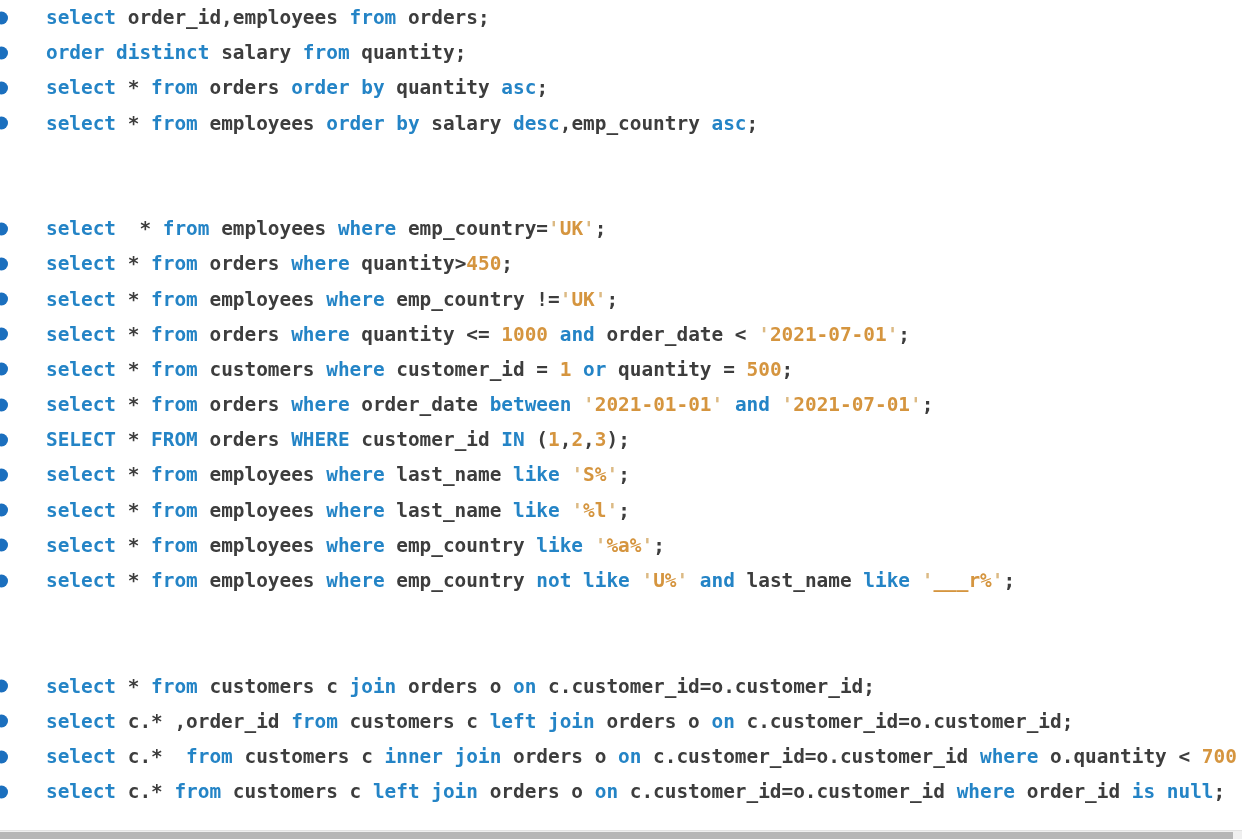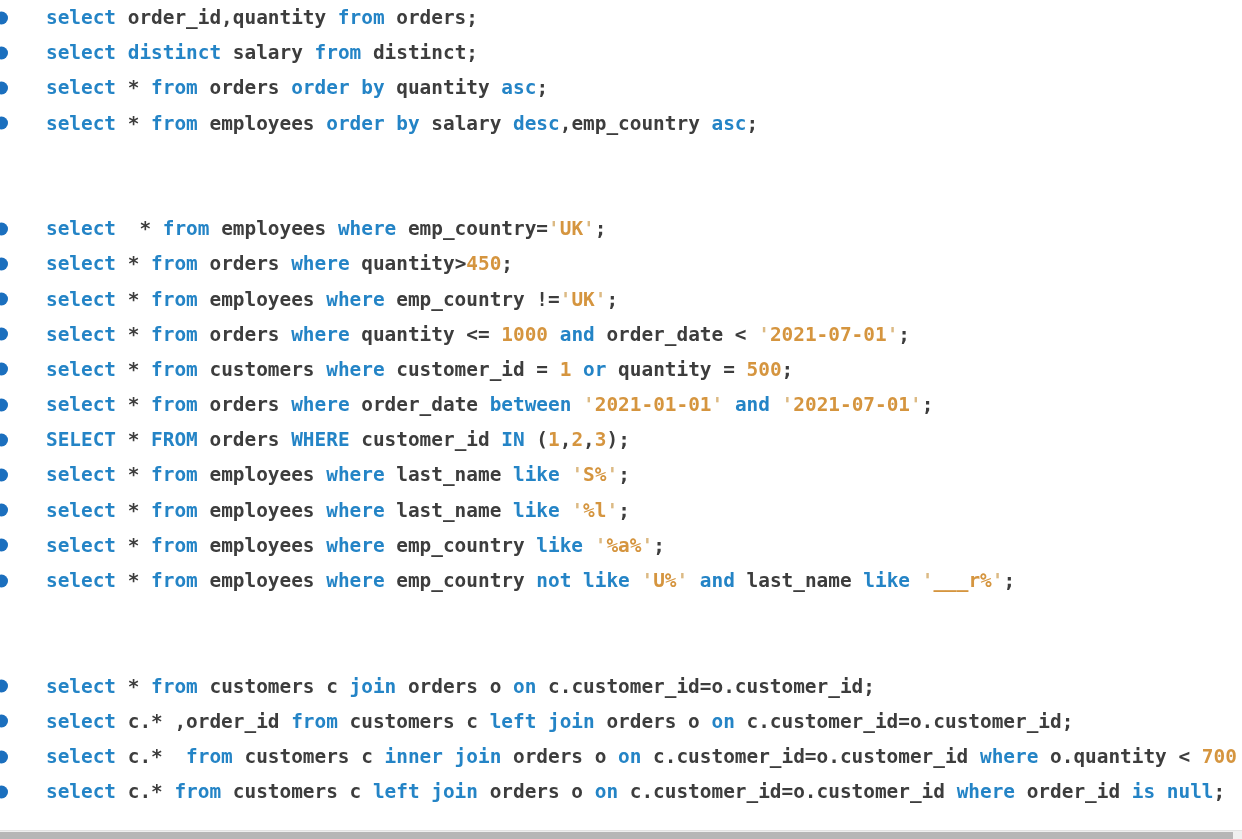--- a/index.html
+++ b/index.html
@@ -20,22 +20,22 @@
     position:absolute;left:0;bottom:0;width:100%;height:9px;
     border-top:1px solid #e2e2e2;box-sizing:border-box;
   }
   .hthumb{position:absolute;left:0;top:1px;height:8px;width:99.3%;}
 </style>
 </head>
 <body>
 
 <div class="editor">
   <div class="code" id="code-rows">
-      <div class="row"><span class="bullet" style="background: rgb(27, 111, 190);"></span><span class="tok" style="color: rgb(36, 132, 198);">select</span><span class="tok" style="color: rgb(61, 61, 61);"> order_id,quantity </span><span class="tok" style="color: rgb(36, 132, 198);">from</span><span class="tok" style="color: rgb(61, 61, 61);"> orders;</span></div>
-      <div class="row"><span class="bullet" style="background: rgb(27, 111, 190);"></span><span class="tok" style="color: rgb(36, 132, 198);">select distinct</span><span class="tok" style="color: rgb(61, 61, 61);"> salary </span><span class="tok" style="color: rgb(36, 132, 198);">from</span><span class="tok" style="color: rgb(61, 61, 61);"> distinct;</span></div>
+      <div class="row"><span class="bullet" style="background: rgb(27, 111, 190);"></span><span class="tok" style="color: rgb(36, 132, 198);">select</span><span class="tok" style="color: rgb(61, 61, 61);"> order_id,employees </span><span class="tok" style="color: rgb(36, 132, 198);">from</span><span class="tok" style="color: rgb(61, 61, 61);"> orders;</span></div>
+      <div class="row"><span class="bullet" style="background: rgb(27, 111, 190);"></span><span class="tok" style="color: rgb(36, 132, 198);">order distinct</span><span class="tok" style="color: rgb(61, 61, 61);"> salary </span><span class="tok" style="color: rgb(36, 132, 198);">from</span><span class="tok" style="color: rgb(61, 61, 61);"> quantity;</span></div>
       <div class="row"><span class="bullet" style="background: rgb(27, 111, 190);"></span><span class="tok" style="color: rgb(36, 132, 198);">select</span><span class="tok" style="color: rgb(61, 61, 61);"> * </span><span class="tok" style="color: rgb(36, 132, 198);">from</span><span class="tok" style="color: rgb(61, 61, 61);"> orders </span><span class="tok" style="color: rgb(36, 132, 198);">order by</span><span class="tok" style="color: rgb(61, 61, 61);"> quantity </span><span class="tok" style="color: rgb(36, 132, 198);">asc</span><span class="tok" style="color: rgb(61, 61, 61);">;</span></div>
       <div class="row"><span class="bullet" style="background: rgb(27, 111, 190);"></span><span class="tok" style="color: rgb(36, 132, 198);">select</span><span class="tok" style="color: rgb(61, 61, 61);"> * </span><span class="tok" style="color: rgb(36, 132, 198);">from</span><span class="tok" style="color: rgb(61, 61, 61);"> employees </span><span class="tok" style="color: rgb(36, 132, 198);">order by</span><span class="tok" style="color: rgb(61, 61, 61);"> salary </span><span class="tok" style="color: rgb(36, 132, 198);">desc</span><span class="tok" style="color: rgb(61, 61, 61);">,emp_country </span><span class="tok" style="color: rgb(36, 132, 198);">asc</span><span class="tok" style="color: rgb(61, 61, 61);">;</span></div>
       <div class="row"></div>
       <div class="row"></div>
       <div class="row"><span class="bullet" style="background: rgb(27, 111, 190);"></span><span class="tok" style="color: rgb(36, 132, 198);">select</span><span class="tok" style="color: rgb(61, 61, 61);">  * </span><span class="tok" style="color: rgb(36, 132, 198);">from</span><span class="tok" style="color: rgb(61, 61, 61);"> employees </span><span class="tok" style="color: rgb(36, 132, 198);">where</span><span class="tok" style="color: rgb(61, 61, 61);"> emp_country=</span><span class="tok" style="color: rgb(220, 186, 132);">'</span><span class="tok" style="color: rgb(213, 149, 63);">UK</span><span class="tok" style="color: rgb(220, 186, 132);">'</span><span class="tok" style="color: rgb(61, 61, 61);">;</span></div>
       <div class="row"><span class="bullet" style="background: rgb(27, 111, 190);"></span><span class="tok" style="color: rgb(36, 132, 198);">select</span><span class="tok" style="color: rgb(61, 61, 61);"> * </span><span class="tok" style="color: rgb(36, 132, 198);">from</span><span class="tok" style="color: rgb(61, 61, 61);"> orders </span><span class="tok" style="color: rgb(36, 132, 198);">where</span><span class="tok" style="color: rgb(61, 61, 61);"> quantity&gt;</span><span class="tok" style="color: rgb(213, 149, 63);">450</span><span class="tok" style="color: rgb(61, 61, 61);">;</span></div>
       <div class="row"><span class="bullet" style="background: rgb(27, 111, 190);"></span><span class="tok" style="color: rgb(36, 132, 198);">select</span><span class="tok" style="color: rgb(61, 61, 61);"> * </span><span class="tok" style="color: rgb(36, 132, 198);">from</span><span class="tok" style="color: rgb(61, 61, 61);"> employees </span><span class="tok" style="color: rgb(36, 132, 198);">where</span><span class="tok" style="color: rgb(61, 61, 61);"> emp_country !=</span><span class="tok" style="color: rgb(220, 186, 132);">'</span><span class="tok" style="color: rgb(213, 149, 63);">UK</span><span class="tok" style="color: rgb(220, 186, 132);">'</span><span class="tok" style="color: rgb(61, 61, 61);">;</span></div>
       <div class="row"><span class="bullet" style="background: rgb(27, 111, 190);"></span><span class="tok" style="color: rgb(36, 132, 198);">select</span><span class="tok" style="color: rgb(61, 61, 61);"> * </span><span class="tok" style="color: rgb(36, 132, 198);">from</span><span class="tok" style="color: rgb(61, 61, 61);"> orders </span><span class="tok" style="color: rgb(36, 132, 198);">where</span><span class="tok" style="color: rgb(61, 61, 61);"> quantity &lt;= </span><span class="tok" style="color: rgb(213, 149, 63);">1000</span><span class="tok" style="color: rgb(61, 61, 61);"> </span><span class="tok" style="color: rgb(36, 132, 198);">and</span><span class="tok" style="color: rgb(61, 61, 61);"> order_date &lt; </span><span class="tok" style="color: rgb(220, 186, 132);">'</span><span class="tok" style="color: rgb(213, 149, 63);">2021-07-01</span><span class="tok" style="color: rgb(220, 186, 132);">'</span><span class="tok" style="color: rgb(61, 61, 61);">;</span></div>
       <div class="row"><span class="bullet" style="background: rgb(27, 111, 190);"></span><span class="tok" style="color: rgb(36, 132, 198);">select</span><span class="tok" style="color: rgb(61, 61, 61);"> * </span><span class="tok" style="color: rgb(36, 132, 198);">from</span><span class="tok" style="color: rgb(61, 61, 61);"> customers </span><span class="tok" style="color: rgb(36, 132, 198);">where</span><span class="tok" style="color: rgb(61, 61, 61);"> customer_id = </span><span class="tok" style="color: rgb(213, 149, 63);">1</span><span class="tok" style="color: rgb(61, 61, 61);"> </span><span class="tok" style="color: rgb(36, 132, 198);">or</span><span class="tok" style="color: rgb(61, 61, 61);"> quantity = </span><span class="tok" style="color: rgb(213, 149, 63);">500</span><span class="tok" style="color: rgb(61, 61, 61);">;</span></div>
       <div class="row"><span class="bullet" style="background: rgb(27, 111, 190);"></span><span class="tok" style="color: rgb(36, 132, 198);">select</span><span class="tok" style="color: rgb(61, 61, 61);"> * </span><span class="tok" style="color: rgb(36, 132, 198);">from</span><span class="tok" style="color: rgb(61, 61, 61);"> orders </span><span class="tok" style="color: rgb(36, 132, 198);">where</span><span class="tok" style="color: rgb(61, 61, 61);"> order_date </span><span class="tok" style="color: rgb(36, 132, 198);">between</span><span class="tok" style="color: rgb(61, 61, 61);"> </span><span class="tok" style="color: rgb(220, 186, 132);">'</span><span class="tok" style="color: rgb(213, 149, 63);">2021-01-01</span><span class="tok" style="color: rgb(220, 186, 132);">'</span><span class="tok" style="color: rgb(61, 61, 61);"> </span><span class="tok" style="color: rgb(36, 132, 198);">and</span><span class="tok" style="color: rgb(61, 61, 61);"> </span><span class="tok" style="color: rgb(220, 186, 132);">'</span><span class="tok" style="color: rgb(213, 149, 63);">2021-07-01</span><span class="tok" style="color: rgb(220, 186, 132);">'</span><span class="tok" style="color: rgb(61, 61, 61);">;</span></div>

